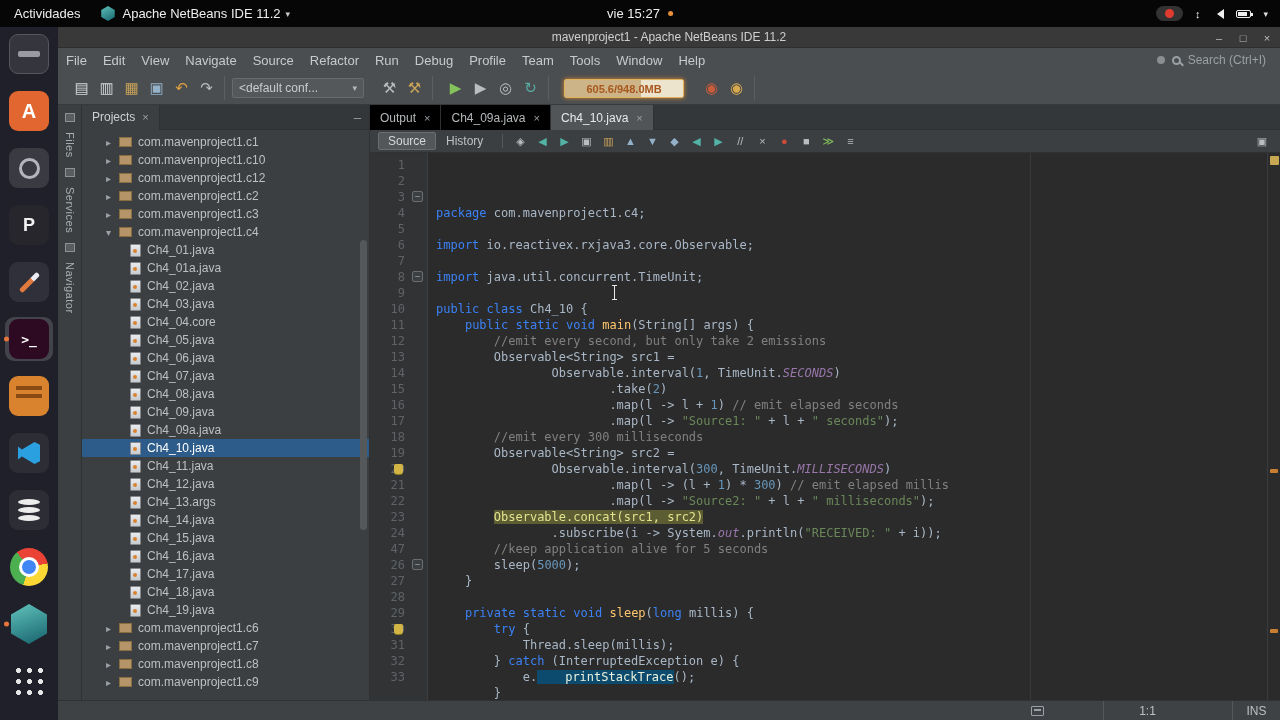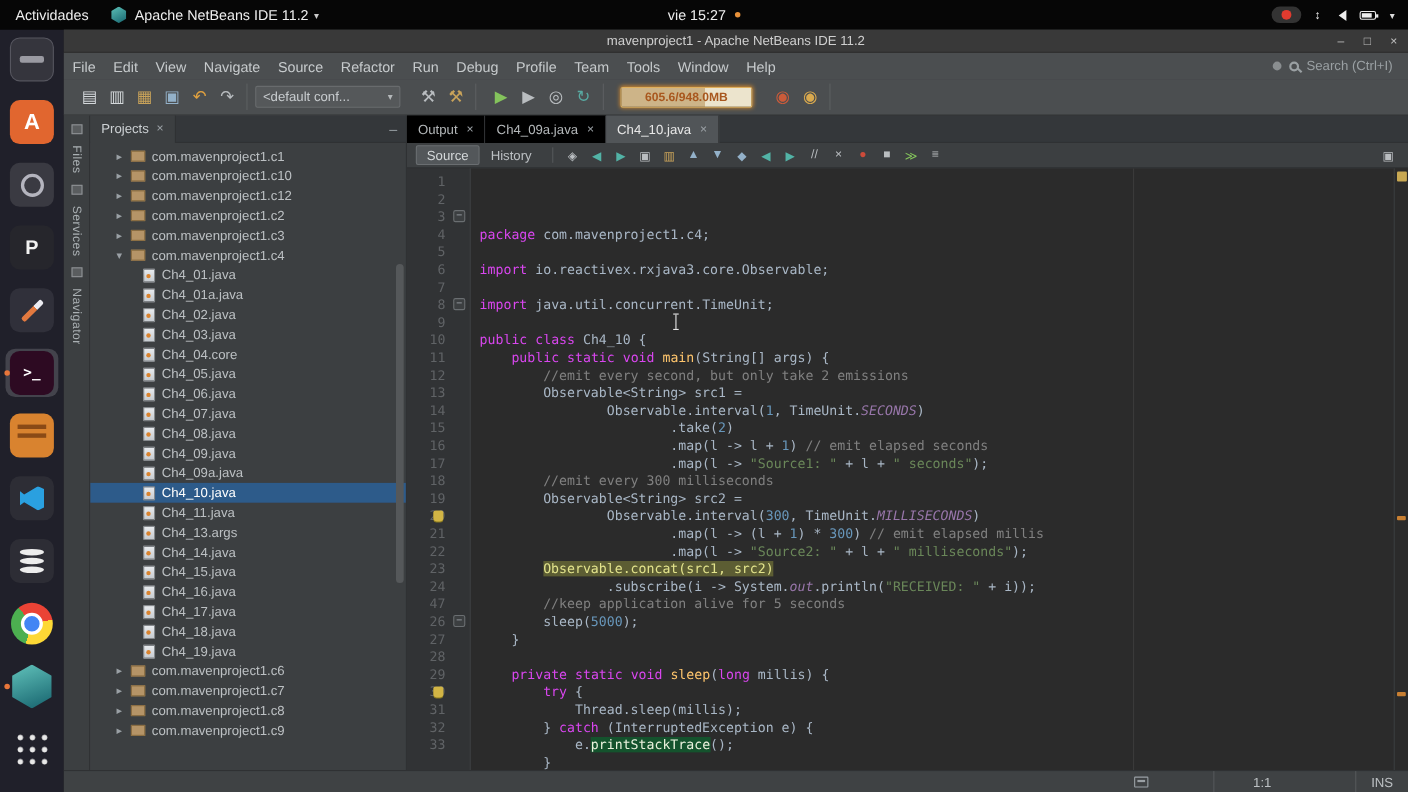--- a/index.html
+++ b/index.html
@@ -151,28 +151,28 @@
   .gutter { width:58px; background:#313335; border-right:1px solid #3c3f41; color:#606366;
             text-align:right; padding-top:4px; position:relative; flex-shrink:0; }
   .ln { height:16px; padding-right:22px; }
   .fold { position:absolute; left:42px; width:11px; height:11px; line-height:9px; text-align:center;
           font-size:9px; color:#9aa0a5; border:1px solid #6a6e71; background:#3c3f41; border-radius:2px; cursor:pointer; }
   .hint { position:absolute; left:24px; width:9px; height:10px; background:#d2b545;
           border-radius:2px 2px 3px 3px; box-shadow:0 1px 0 #8a7a20; cursor:pointer; }
   .code { flex:1; position:relative; padding:4px 0 0 8px; color:#a9b7c6; white-space:pre; overflow:hidden; }
   .cl { height:16px; }
   .marginline { position:absolute; left:602px; top:0; bottom:0; width:1px; background:#3a3a3a; }
-  .tk-k { color:#d946ef; }
+  .tk-k { color:#3b82f6; }
   .tk-c { color:#808080; }
   .tk-s { color:#6a8759; }
   .tk-n { color:#6897bb; }
   .tk-m { color:#ffc66d; }
   .tk-f { color:#9876aa; font-style:italic; }
   .tk-hl { background:#5c5d33; color:#e2e38c; }
-  .tk-hlg { background:#14532d; color:#eaf2dd; }
+  .tk-hlg { background:#0c4a6e; color:#eaf2dd;padding-left:28px; }
   .stripe { position:absolute; right:0; top:0; bottom:0; width:13px; background:#2b2b2b;
             border-left:1px solid #3a3d3f; }
   .smark { position:absolute; left:2px; width:8px; height:4px; border-radius:1px; cursor:pointer; }
   .smark.status { height:9px; width:9px; }
   .ibeam { position:absolute; left:244px; top:133px; width:1px; height:13px; background:#e8e8e8; }
   .ibeam::before, .ibeam::after { content:""; position:absolute; left:-2px; width:5px; height:1px; background:#e8e8e8; }
   .ibeam::before { top:-1px; } .ibeam::after { bottom:-1px; }
 
   .statusbar { height:20px; background:#3f4244; border-top:1px solid #2f3133;
                display:flex; align-items:center; font-size:12px; color:#bcc0c3; }
@@ -409,20 +409,24 @@
               <span class="jfile-icon"></span>
               <span class="tlabel">Ch4_09a.java</span>
             </div>
             <div class="trow file sel">
               <span class="jfile-icon"></span>
               <span class="tlabel">Ch4_10.java</span>
             </div>
             <div class="trow file">
               <span class="jfile-icon"></span>
               <span class="tlabel">Ch4_11.java</span>
+            </div>
+            <div class="trow file">
+              <span class="jfile-icon"></span>
+              <span class="tlabel">Ch4_12.java</span>
             </div>
             <div class="trow file">
               <span class="jfile-icon"></span>
               <span class="tlabel">Ch4_13.args</span>
             </div>
             <div class="trow file">
               <span class="jfile-icon"></span>
               <span class="tlabel">Ch4_14.java</span>
             </div>
             <div class="trow file">

